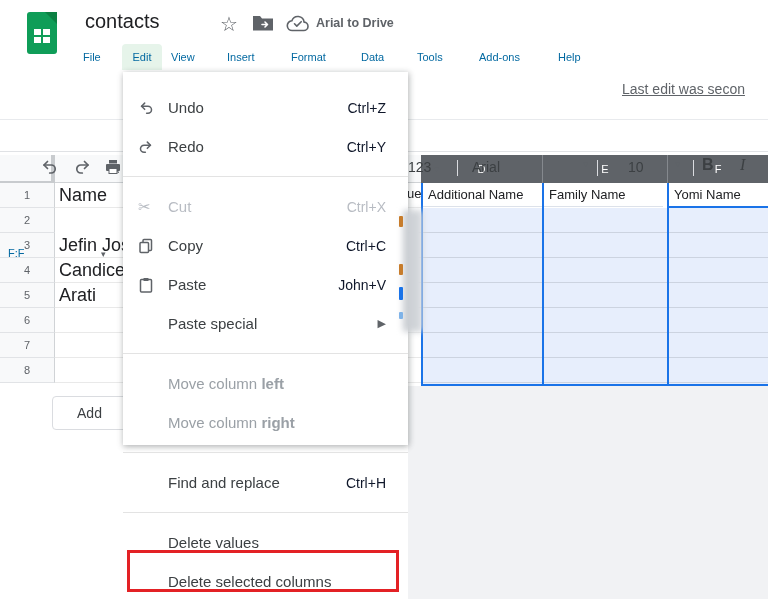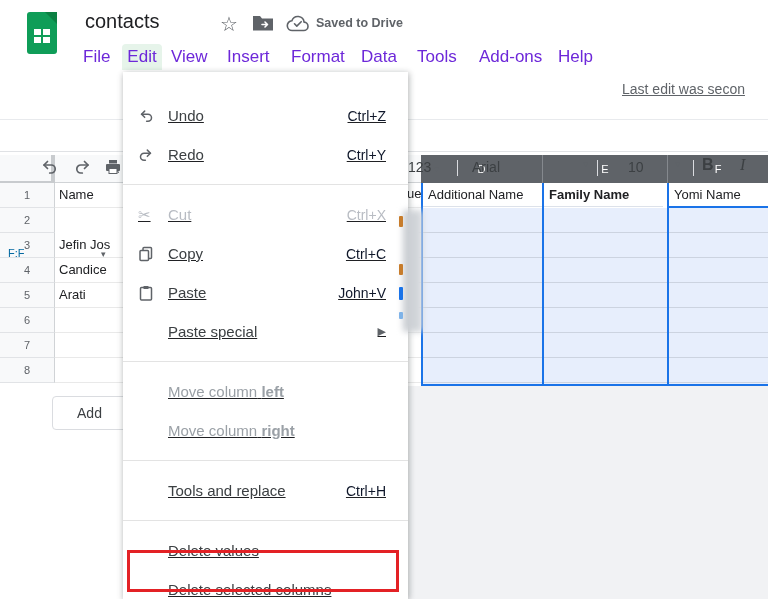--- a/index.html
+++ b/index.html
@@ -10,21 +10,21 @@
 
   
   #topbar { left:0; top:0; width:768px; height:72px; background:#fff; z-index:5; }
   #logo { left:27px; top:12px; width:30px; height:42px; }
   #doc-title { left:85px; top:10px; font-size:20px; color:#202124; }
   #star { left:220px; top:12px; font-size:20px; color:#5f6368; }
   #folder-move { left:252px; top:14px; }
   #cloud-saved { left:286px; top:15px; }
   #saved-text { left:316px; top:16px; font-size:12.5px; font-weight:bold; color:#5f6368; }
 
-  .menubar-item { top:44px; height:26px; line-height:26px; font-size:17px; color:#6d28d9; cursor:default; }
+  .menubar-item { top:44px; height:26px; line-height:26px; font-size:11px; color:#0369a1; cursor:default; }
   #mb-file   { left:83px;  }
   #mb-edit   { left:122px; width:40px; text-align:center; background:#e6f4ea; border-radius:4px 4px 0 0; }
   #mb-view   { left:171px; }
   #mb-insert { left:227px; }
   #mb-format { left:291px; }
   #mb-data   { left:361px; }
   #mb-tools  { left:417px; }
   #mb-addons { left:479px; }
   #mb-help   { left:558px; }
   #last-edit { left:622px; top:46px; font-size:14px; color:#5f6368; text-decoration:underline; white-space:nowrap;margin-top:35px; }
@@ -60,31 +60,31 @@
   #head-c-sliver { left:408px; width:13px; }
   .colhead-dark { top:3px; height:28px; background:#5f6368; color:#fff; font-size:11px;
     text-align:center; line-height:28px; }
   #head-d { left:421px; width:121px; }
   #head-e { left:542px; width:125px; border-left:1px solid #85898e; }
   #head-f { left:667px; width:101px; border-left:1px solid #85898e; }
 
   .rowhead { left:0; width:55px; height:25px; background:#f8f9fa; border-right:1px solid #d0d3d6;
     border-bottom:1px solid #e1e3e6; color:#5f6368; font-size:11px; text-align:center; line-height:25px; }
   .acell { left:55px; width:120px; height:25px; background:#fff; border-bottom:1px solid #e9e9e9;
-    font-size:13px; line-height:24px; padding-left:4px; white-space:nowrap; overflow:hidden; }
+    font-size:18px; line-height:24px; padding-left:4px; white-space:nowrap; overflow:hidden; }
 
   #c-sliver { left:408px; top:31px; width:13px; height:201px; background:#fff;
     background-image:repeating-linear-gradient(to bottom, transparent 0 24px, #e9e9e9 24px 25px); }
   #c1-frag { left:407px; top:34px; font-size:13px; color:#202124; }
   #sel-blue { left:423px; top:56px; width:345px; height:176px; background:#e7eefc;
     background-image:repeating-linear-gradient(to bottom, transparent 0 24px, #ccd3e0 24px 25px); }
   .r1cell { top:31px; height:24px; background:#fff; font-size:13px; line-height:24px;
     padding-left:5px; white-space:nowrap; overflow:hidden; color:#202124; }
   #d1 { left:423px; width:119px; border-bottom:1px solid #dde2ea; }
-  #e1 { left:544px; width:119px; border-bottom:1px solid #dde2ea;font-weight:bold; }
+  #e1 { left:544px; width:119px; border-bottom:1px solid #dde2ea; }
   #f1 { left:669px; width:99px; }
 
   .bluev { top:31px; width:2px; height:203px; background:#1a73e8; }
   #bv1 { left:421px; } #bv2 { left:542px; } #bv3 { left:667px; }
   #blueh-bottom { left:421px; top:232px; width:347px; height:2px; background:#1a73e8; }
   #blueh-f1 { left:669px; top:54px; width:99px; height:2px; background:#1a73e8; }
 
   #below-right { left:408px; top:234px; width:360px; height:213px; background:#f1f2f4; }
   #addband { left:0; top:234px; width:123px; height:213px; background:#fff; }
   #add-btn { left:52px; top:10px; width:75px; height:34px; background:#fff; border:1px solid #dadce0;
@@ -93,22 +93,22 @@
   
   #blur-patch { left:403px; top:210px; width:20px; height:122px; background:linear-gradient(to right,#c6cacf,#d8dbdf);
     filter:blur(3px); z-index:60; border-radius:3px; }
   .speck { width:4px; z-index:61; border-radius:1px; }
   #sp1 { left:399px; top:216px; height:11px; background:#c77c2b; }
   #sp2 { left:399px; top:264px; height:11px; background:#c77c2b; }
   #sp3 { left:399px; top:287px; height:13px; background:#1a73e8; }
   #sp4 { left:399px; top:312px; height:7px; background:#7fb3e8; }
 
   
-  #menu-panel { left:123px; top:72px; width:285px; height:527px; background:#fff; z-index:50;
-    box-shadow:0 2px 6px rgba(60,64,67,.3), 2px 0 6px rgba(60,64,67,.15); padding-top:24px;text-decoration:underline; }
+  #menu-panel { left:123px; top:72px; width:285px; height:373px; background:#fff; z-index:50;
+    box-shadow:0 2px 6px rgba(60,64,67,.3), 2px 0 6px rgba(60,64,67,.15); padding-top:16px; }
   .mi { height:39px; display:flex; align-items:center; padding:0 22px 0 15px; font-size:15px; color:#3c4043; }
   .mi-icon { width:30px; display:flex; align-items:center; }
   .mi-label { flex:0 0 auto; }
   .mi-short { margin-left:auto; font-size:14px; color:#0f172a; }
   .mi-sub { margin-left:auto; font-size:11px; color:#5f6368; }
   .dis .mi-label, .dis .mi-short, .dis .mi-icon { color:#b8bcc3; }
   .mv .mi-label { color:#9aa0a6; }
   .mv b { font-weight:bold; }
   .msep { height:1px; background:#e3e3e3; margin:10px 0; }
   #red-box { position:absolute; left:4px; top:478px; width:272px; height:42px;
@@ -176,21 +176,21 @@
     <div id="doc-title" class="abs">contacts</div>
     <div id="star" class="abs">☆</div>
     <svg id="folder-move" class="abs" width="22" height="18" viewBox="0 0 22 18">
       <path d="M1 2 h7 l2 2.5 h11 v12 h-20 z" fill="#5f6368"></path>
       <path d="M10 10.5 h5 M13 8 l2.5 2.5 L13 13" stroke="#fff" stroke-width="1.6" fill="none" stroke-linecap="round" stroke-linejoin="round"></path>
     </svg>
     <svg id="cloud-saved" class="abs" width="24" height="17" viewBox="0 0 24 17">
       <path d="M6.5 15.5 h11 a4.2 4.2 0 0 0 .6-8.4 a6.3 6.3 0 0 0 -12.2-1.4 a4.8 4.8 0 0 0 .6 9.8 z" fill="none" stroke="#5f6368" stroke-width="1.6"></path>
       <path d="M8.5 8.8 l2.3 2.3 l4.4-4.4" fill="none" stroke="#5f6368" stroke-width="1.6" stroke-linecap="round" stroke-linejoin="round"></path>
     </svg>
-    <div id="saved-text" class="abs">Saved to Drive</div>
+    <div id="saved-text" class="abs">Arial to Drive</div>
 
     <div id="mb-file" class="abs menubar-item">File</div>
     <div id="mb-edit" class="abs menubar-item">Edit</div>
     <div id="mb-view" class="abs menubar-item">View</div>
     <div id="mb-insert" class="abs menubar-item">Insert</div>
     <div id="mb-format" class="abs menubar-item">Format</div>
     <div id="mb-data" class="abs menubar-item">Data</div>
     <div id="mb-tools" class="abs menubar-item">Tools</div>
     <div id="mb-addons" class="abs menubar-item">Add-ons</div>
     <div id="mb-help" class="abs menubar-item">Help</div>
@@ -297,21 +297,21 @@
       <span class="mi-icon"></span>
       <span class="mi-label"><span>Move column</span>&nbsp;<b>left</b></span>
     </div>
     <div class="mi mv">
       <span class="mi-icon"></span>
       <span class="mi-label"><span>Move column</span>&nbsp;<b>right</b></span>
     </div>
     <div class="msep"></div>
     <div class="mi">
       <span class="mi-icon"></span>
-      <span class="mi-label">Tools and replace</span>
+      <span class="mi-label">Find and replace</span>
       <span class="mi-short">Ctrl+H</span>
     </div>
     <div class="msep"></div>
     <div class="mi">
       <span class="mi-icon"></span>
       <span class="mi-label">Delete values</span>
     </div>
     <div class="mi">
       <span class="mi-icon"></span>
       <span class="mi-label">Delete selected columns</span>

